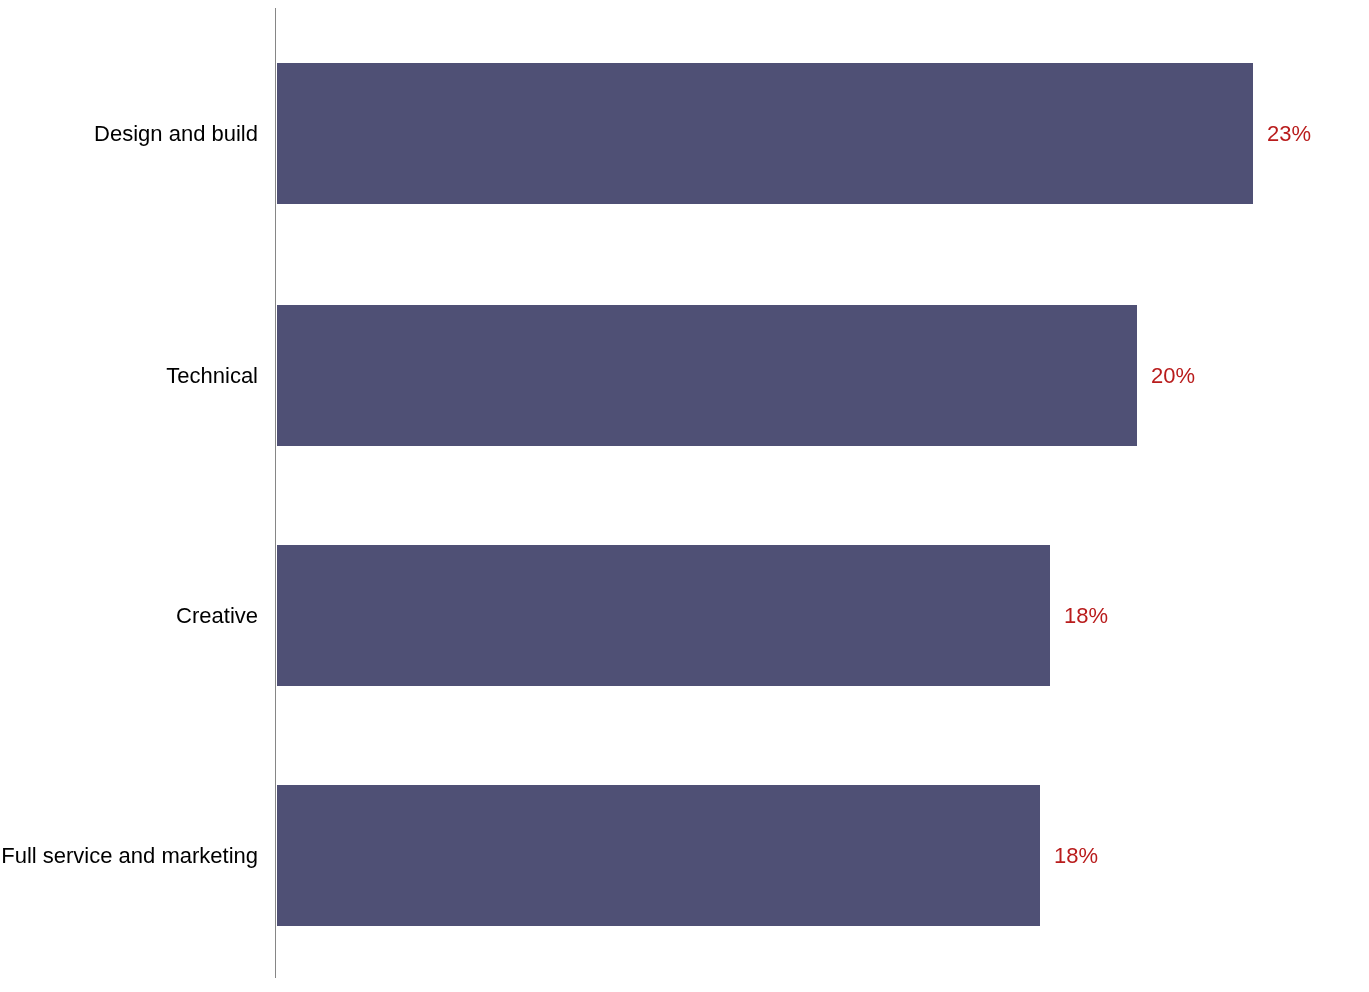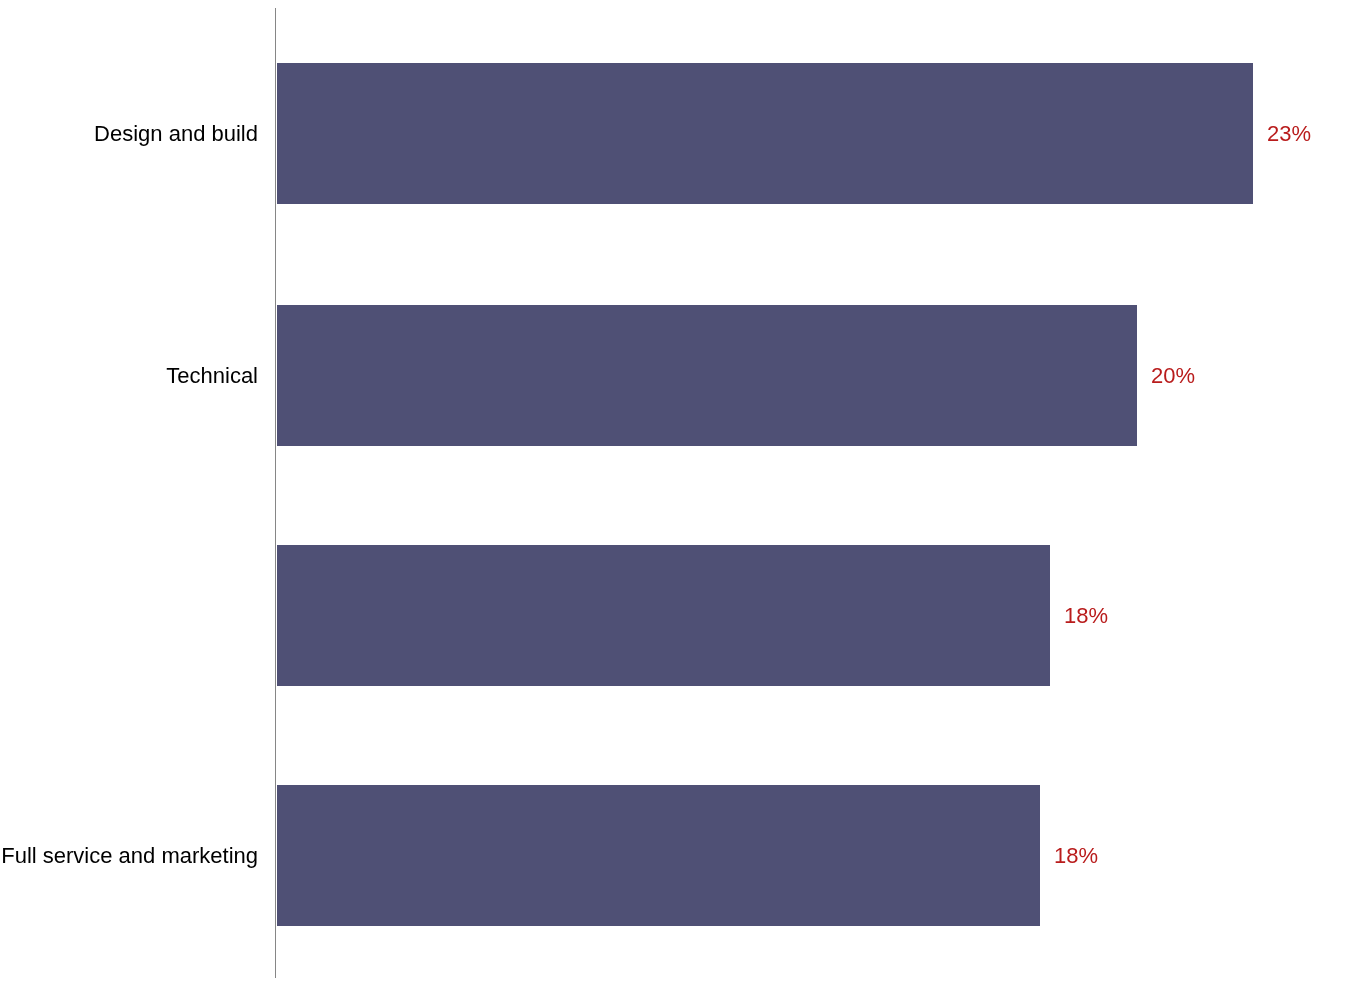--- a/index.html
+++ b/index.html
@@ -102,20 +102,21 @@
       <div class="value-label" id="val-0" style="left: 1267px; height: 141px;">23%</div>
     </div>
 
     <div class="bar-row" id="row-1" style="top: 305px; height: 141px;">
       <div class="cat-label" style="height: 141px;">Technical</div>
       <div class="bar" id="bar-1" style="left: 277px; width: 860px; height: 141px; background: rgb(79, 80, 117);"></div>
       <div class="value-label" id="val-1" style="left: 1151px; height: 141px;">20%</div>
     </div>
 
     <div class="bar-row" id="row-2" style="top: 545px; height: 141px;">
+      <div class="cat-label" style="height: 141px;">Creative</div>
       <div class="bar" id="bar-2" style="left: 277px; width: 773px; height: 141px; background: rgb(79, 80, 117);"></div>
       <div class="value-label" id="val-2" style="left: 1064px; height: 141px;">18%</div>
     </div>
 
     <div class="bar-row" id="row-3" style="top: 785px; height: 141px; text-decoration: underline;">
       <div class="cat-label" style="height: 141px;">Full service and marketing</div>
       <div class="bar" id="bar-3" style="left: 277px; width: 763px; height: 141px; background: rgb(79, 80, 117);"></div>
       <div class="value-label" id="val-3" style="left: 1054px; height: 141px;">18%</div>
     </div>
 

